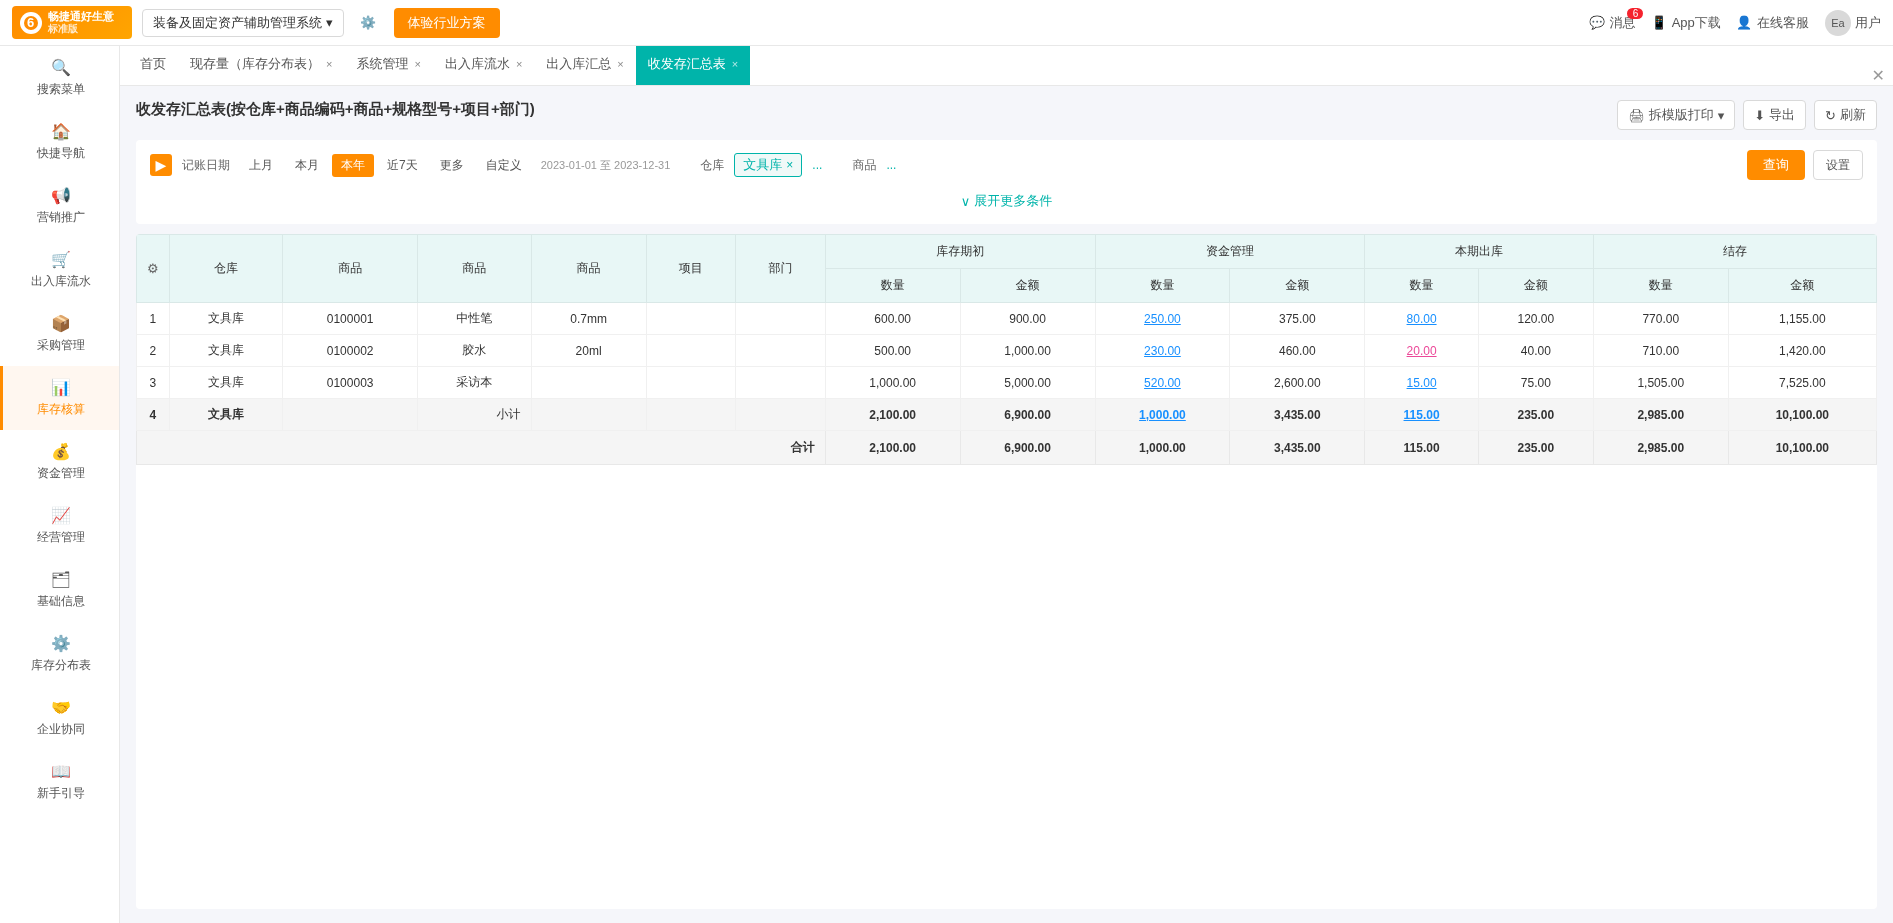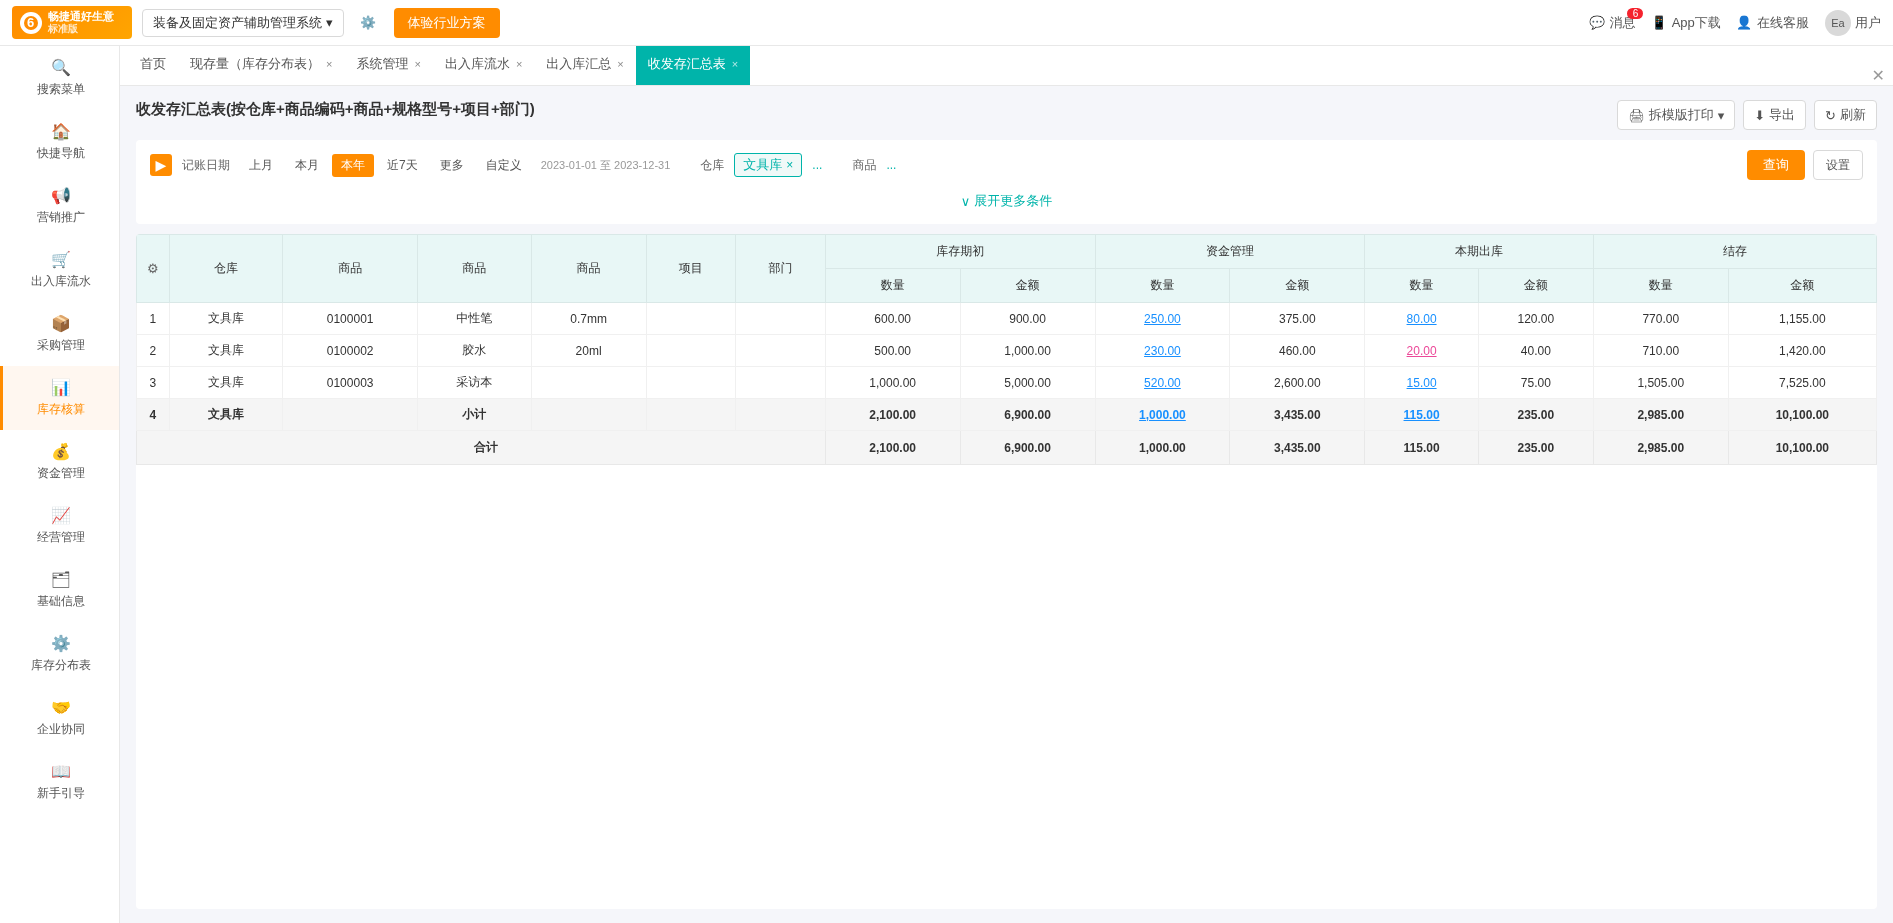--- a/index.html
+++ b/index.html
@@ -383,37 +383,37 @@
     <td style="">2,600.00</td>
     <td style="text-decoration:underline;color:#1890ff;cursor:pointer;">15.00</td>
     <td style="">75.00</td>
     <td style="">1,505.00</td>
     <td style="">7,525.00</td>
   </tr>
               <tr class="subtotal">
     <td>4</td>
     <td style="font-weight:bold;">文具库</td>
     <td style=""></td>
-    <td style="font-weight:bold;">小计</td>
+    <td style="font-weight:normal;text-align:right;">小计</td>
     <td style=""></td>
     <td style=""></td>
     <td style=""></td>
     <td style="font-weight:bold;">2,100.00</td>
     <td style="font-weight:bold;">6,900.00</td>
     <td style="text-decoration:underline;color:#1890ff;cursor:pointer;">1,000.00</td>
     <td style="font-weight:bold;">3,435.00</td>
     <td style="text-decoration:underline;color:#1890ff;cursor:pointer;">115.00</td>
     <td style="font-weight:bold;">235.00</td>
     <td style="font-weight:bold;">2,985.00</td>
     <td style="font-weight:bold;">10,100.00</td>
   </tr>
             </tbody>
           <tfoot>
             <tr>
-              <td colspan="7" style="text-align:center;padding-left:20px;">合计</td>
+              <td colspan="7" style="text-align:right;padding-left:20px;">合计</td>
               <td>2,100.00</td>
               <td>6,900.00</td>
               <td>1,000.00</td>
               <td>3,435.00</td>
               <td>115.00</td>
               <td>235.00</td>
               <td>2,985.00</td>
               <td>10,100.00</td>
             </tr>
           </tfoot>

